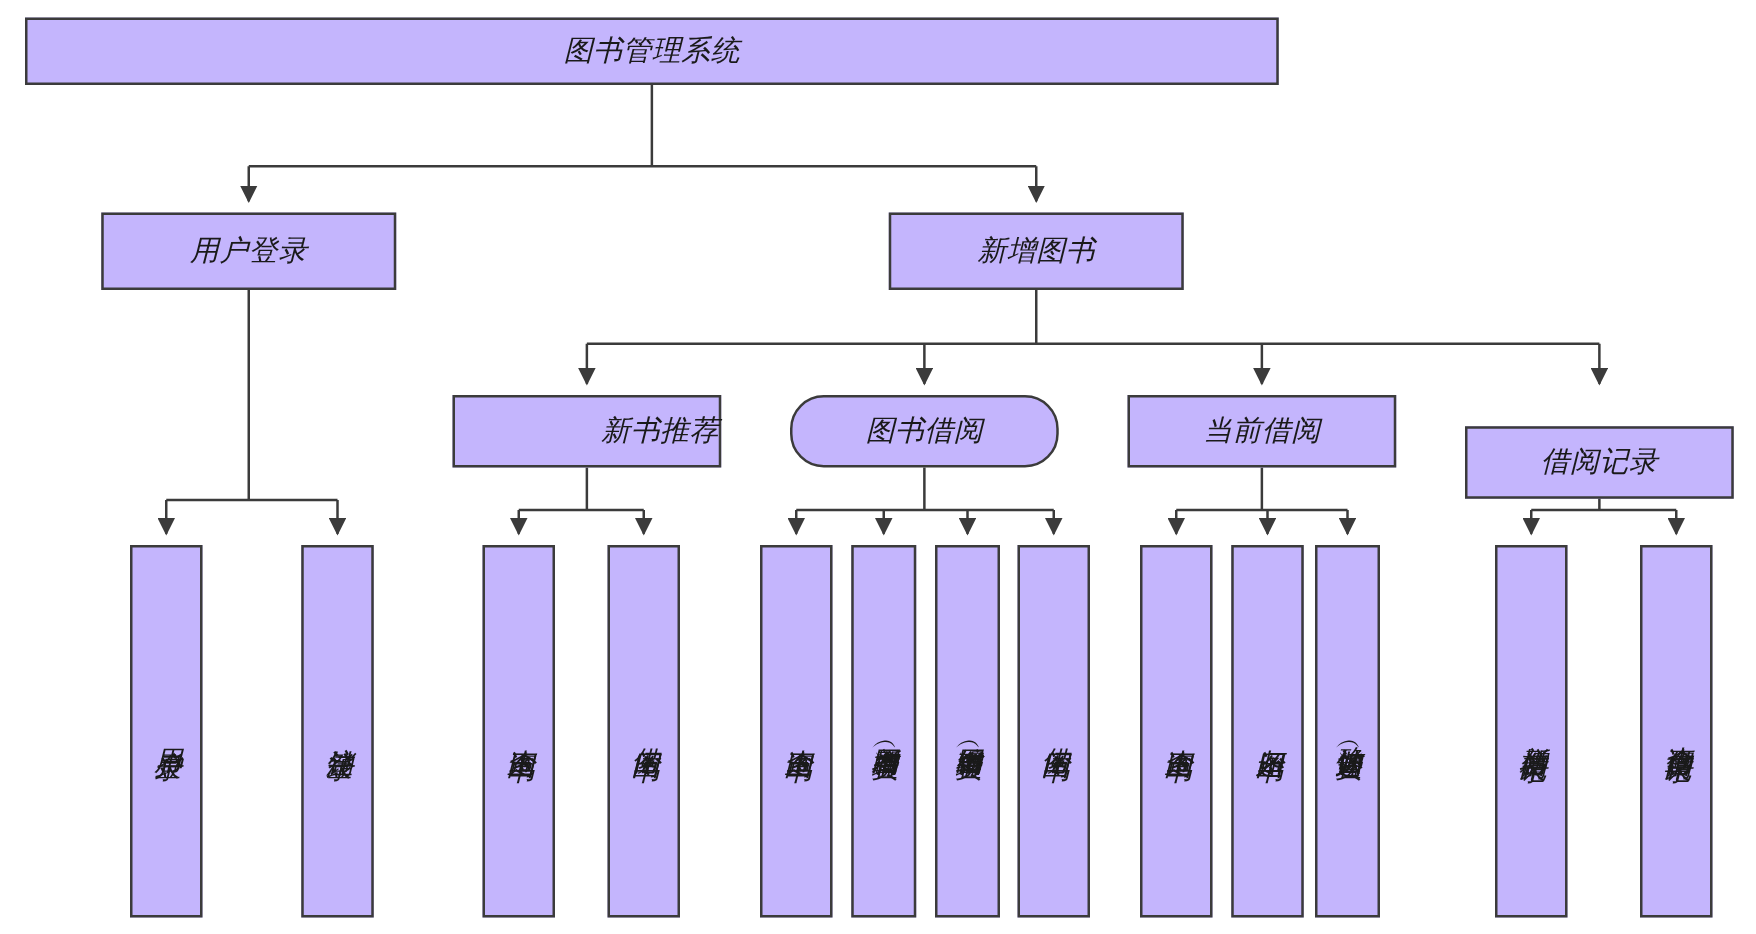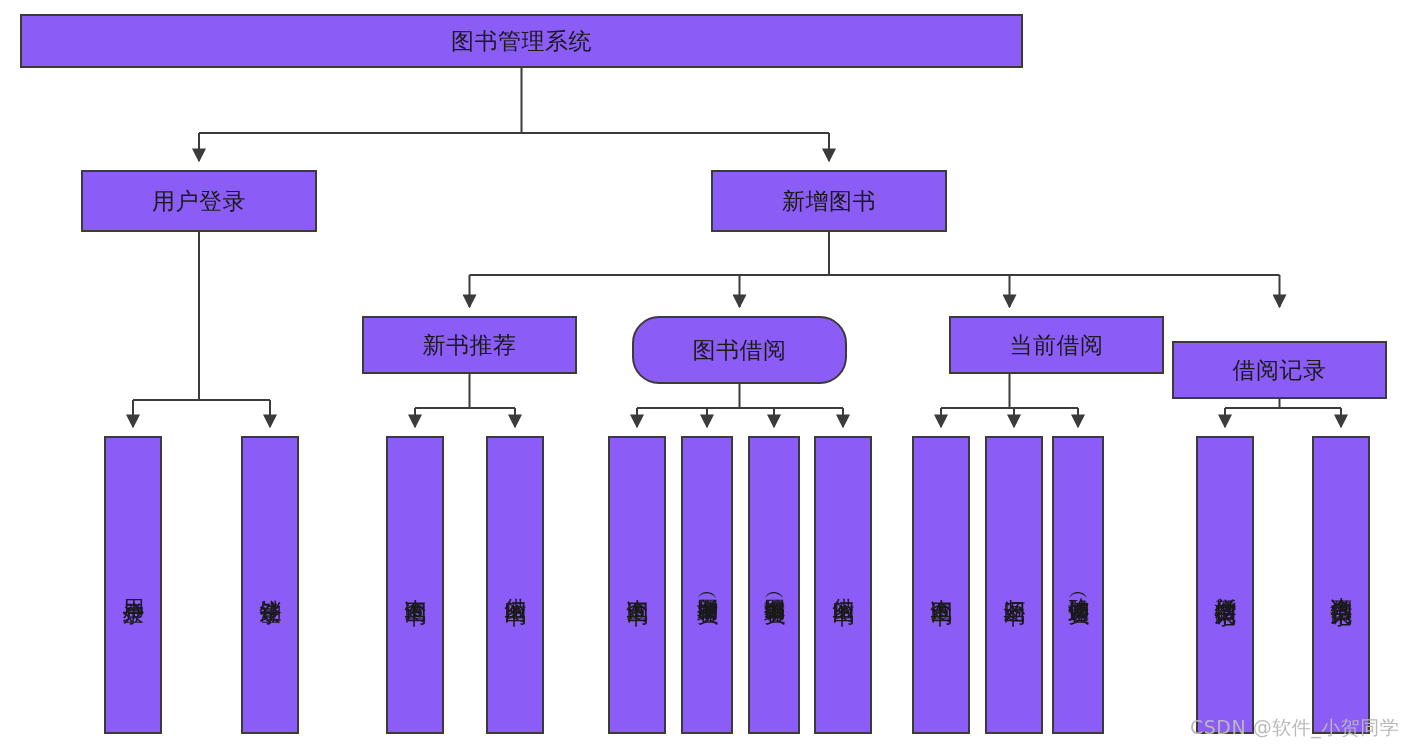--- a/index.html
+++ b/index.html
@@ -21,25 +21,26 @@
     position: absolute;
     left: 0;
     top: 0;
     width: 1405px;
     height: 747px;
   }
   .node {
     position: absolute;
     box-sizing: border-box;
     border: 2px solid #3b3b3b;
-    background: #8b5cf6;
+    background: #c4b5fd;
     display: flex;
     align-items: center;
     justify-content: center;
     color: #1a1a1a;
+    font-style: italic;
   }
   .node .label {
     display: block;
     text-align: center;
     line-height: 1.25;
   }
   
   .node.horiz .label {
     font-size: 23px;
     letter-spacing: 0.5px;
@@ -125,27 +126,27 @@
   <div id="nodes">
       <div class="node horiz root" style="left: 20px; top: 14px; width: 1003px; height: 54px;">
         <span class="label">图书管理系统</span>
       </div>
       <div class="node horiz" style="left: 81px; top: 170px; width: 236px; height: 62px;">
         <span class="label">用户登录</span>
       </div>
       <div class="node horiz" style="left: 711px; top: 170px; width: 236px; height: 62px;">
         <span class="label">新增图书</span>
       </div>
-      <div class="node horiz" style="left: 362px; top: 316px; width: 215px; height: 58px;">
+      <div class="node horiz" style="left: 362px; top: 316px; width: 215px; height: 58px; justify-content: flex-end;">
         <span class="label">新书推荐</span>
       </div>
-      <div class="node horiz" style="left: 632px; top: 316px; width: 215px; height: 68px; border-radius: 27px;">
+      <div class="node horiz" style="left: 632px; top: 316px; width: 215px; height: 58px; border-radius: 27px;">
         <span class="label">图书借阅</span>
       </div>
-      <div class="node horiz" style="left: 902px; top: 316px; width: 215px; height: 58px; margin-left: 47px;">
+      <div class="node horiz" style="left: 902px; top: 316px; width: 215px; height: 58px;">
         <span class="label">当前借阅</span>
       </div>
       <div class="node horiz" style="left: 1172px; top: 316px; width: 215px; height: 58px; margin-top: 25px;">
         <span class="label">借阅记录</span>
       </div>
       <div class="node vert" style="left: 104px; top: 436px; width: 58px; height: 298px;">
         <span class="label">用户登录</span>
       </div>
       <div class="node vert" style="left: 241px; top: 436px; width: 58px; height: 298px;">
         <span class="label">注销登录</span>
@@ -178,15 +179,14 @@
         <span class="label">确认归还（管理员）</span>
       </div>
       <div class="node vert" style="left: 1196px; top: 436px; width: 58px; height: 298px;">
         <span class="label">新增借阅记录</span>
       </div>
       <div class="node vert" style="left: 1312px; top: 436px; width: 58px; height: 298px;">
         <span class="label">查询借阅记录</span>
       </div>
     </div>
 
-  <div class="watermark" style="left: 1190px; top: 715px; color: rgb(185, 185, 185);">CSDN @软件_小贺同学</div>
 
 </div>
 
 </body></html>

